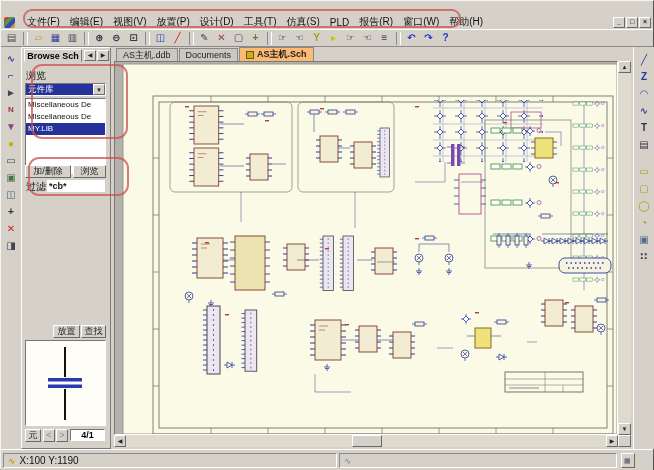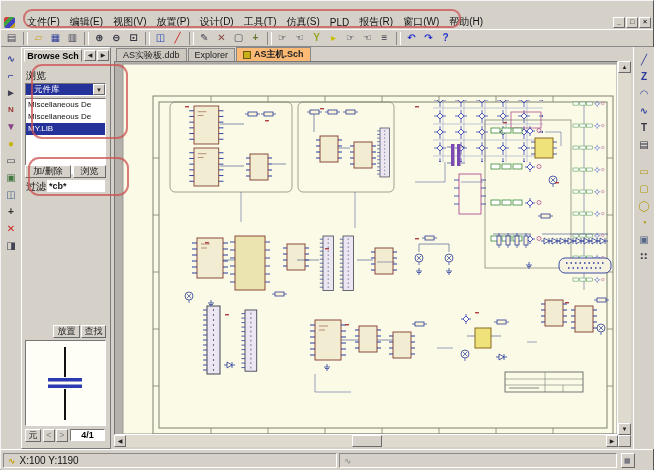--- a/index.html
+++ b/index.html
@@ -40,21 +40,21 @@
   .panel { position:absolute; left:20px; top:46px; width:90px; height:402px; background:var(--chrome_gray);
     border:1px solid; border-color:#fff #7a7a7a #7a7a7a #fff; font-size:10px; }
   .ptab { position:absolute; left:2px; top:1px; width:58px; height:13px; background:var(--chrome_gray);
     border:1px solid; border-color:#fff #777 var(--chrome_gray) #fff; font-size:9px; font-weight:bold;
     display:flex; align-items:center; justify-content:center; }
   .parrow { position:absolute; top:2px; width:12px; height:11px; font-size:6px; line-height:9px; text-align:center; }
   .btn3d { background:var(--chrome_gray); border:1px solid; border-color:#fff #6a6a6a #6a6a6a #fff; color:#222; }
   .plabel { position:absolute; font-size:10px; color:#111; }
   .pdrop { position:absolute; left:3px; top:35px; width:81px; height:13px; background:#fff;
     border:1px solid; border-color:#777 #fff #fff #777; display:flex; }
-  .pdrop-val { flex:1; background:var(--selection); color:#fff; font-size:8.5px; padding-left:8px; line-height:11px;
+  .pdrop-val { flex:1; background:var(--selection); color:#fff; font-size:8.5px; padding-left:2px; line-height:11px;
     white-space:nowrap; overflow:hidden; }
   .pdrop-btn { width:12px; font-size:6px; line-height:10px; text-align:center; flex:none; }
   .sunkenbox { background:#fff; border:1px solid; border-color:#777 #fff #fff #777; overflow:hidden; }
   .plist1 { position:absolute; left:3px; top:50px; width:81px; height:76px; font-size:8px; }
   .plist-row { height:12px; line-height:12px; padding-left:2px; white-space:nowrap; color:#111; }
   .plist-row.sel { background:var(--selection); color:#fff; }
   .pbtn { position:absolute; height:13px; font-size:9px; text-align:center; line-height:11px; white-space:nowrap; overflow:hidden; }
   .pfilter-field { position:absolute; left:25px; top:132px; width:58px; height:12px; background:#fff;
     font-size:9px; font-weight:bold; line-height:12px; padding-left:2px; color:#111; }
   .plist2 { position:absolute; left:3px; top:146px; width:81px; height:128px; font-size:8px; }
@@ -208,24 +208,24 @@
 
     <div class="pbtn btn3d" style="left:3px;top:381px;width:16px">元</div>
     <div class="pbtn btn3d" style="left:21px;top:381px;width:12px;color:#888">&lt;</div>
     <div class="pbtn btn3d" style="left:34px;top:381px;width:12px;color:#888">&gt;</div>
     <div class="pfooter-ind">4/1</div>
   </div>
 
   <div class="main">
     <div class="tabrow">
       <span class="dtab">
-          <span>AS实验板.ddb</span>
+          <span>AS主机.ddb</span>
         </span>
       <span class="dtab">
-          <span>Explorer</span>
+          <span>Documents</span>
         </span>
       <span class="dtab active">
           <span class="dtab-ico"></span>
           <span>AS主机.Sch</span>
         </span>
     </div>
 
     <div class="canvas">
       <svg width="502" height="372" viewBox="0 0 502 372">
         <defs>

